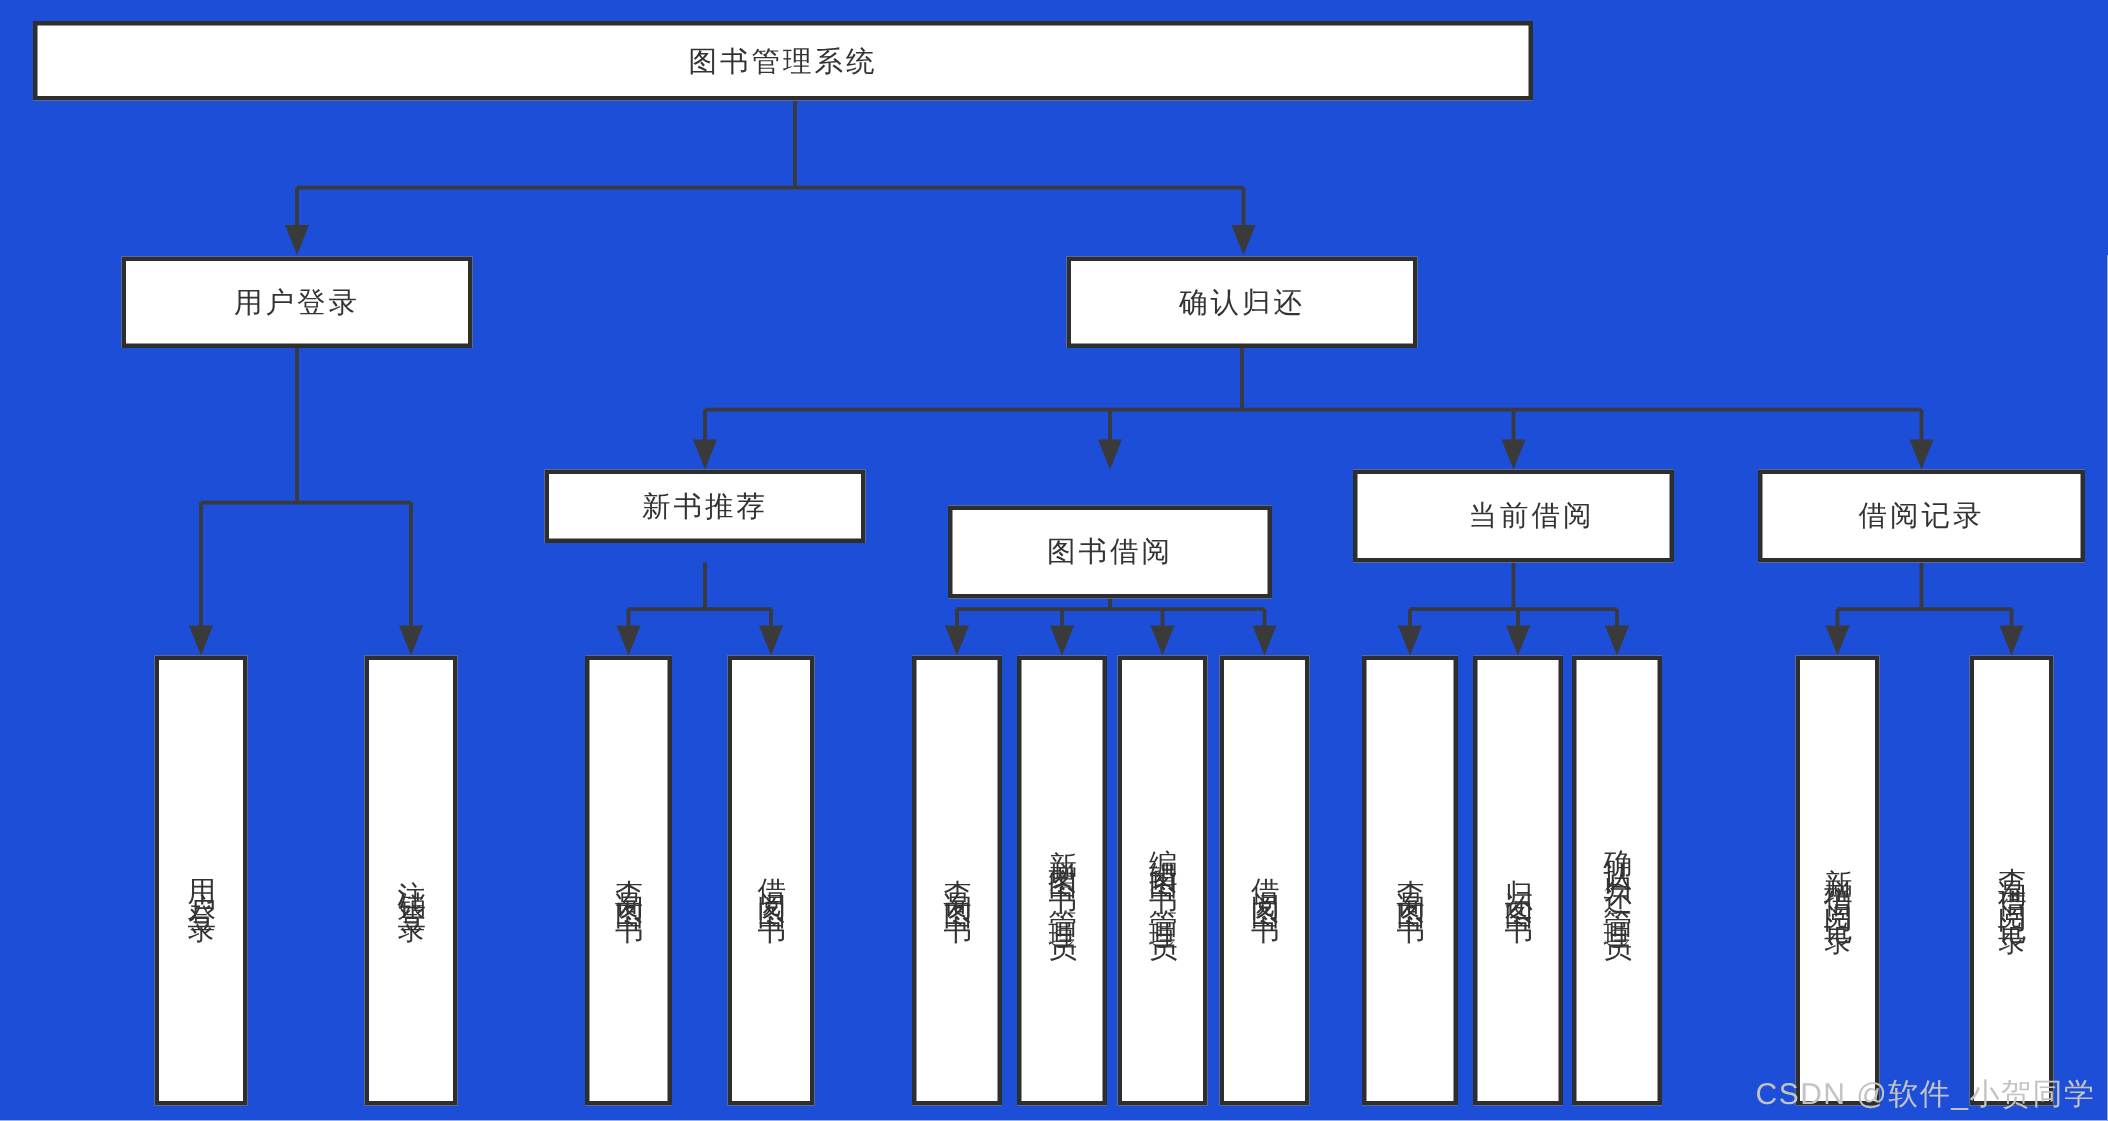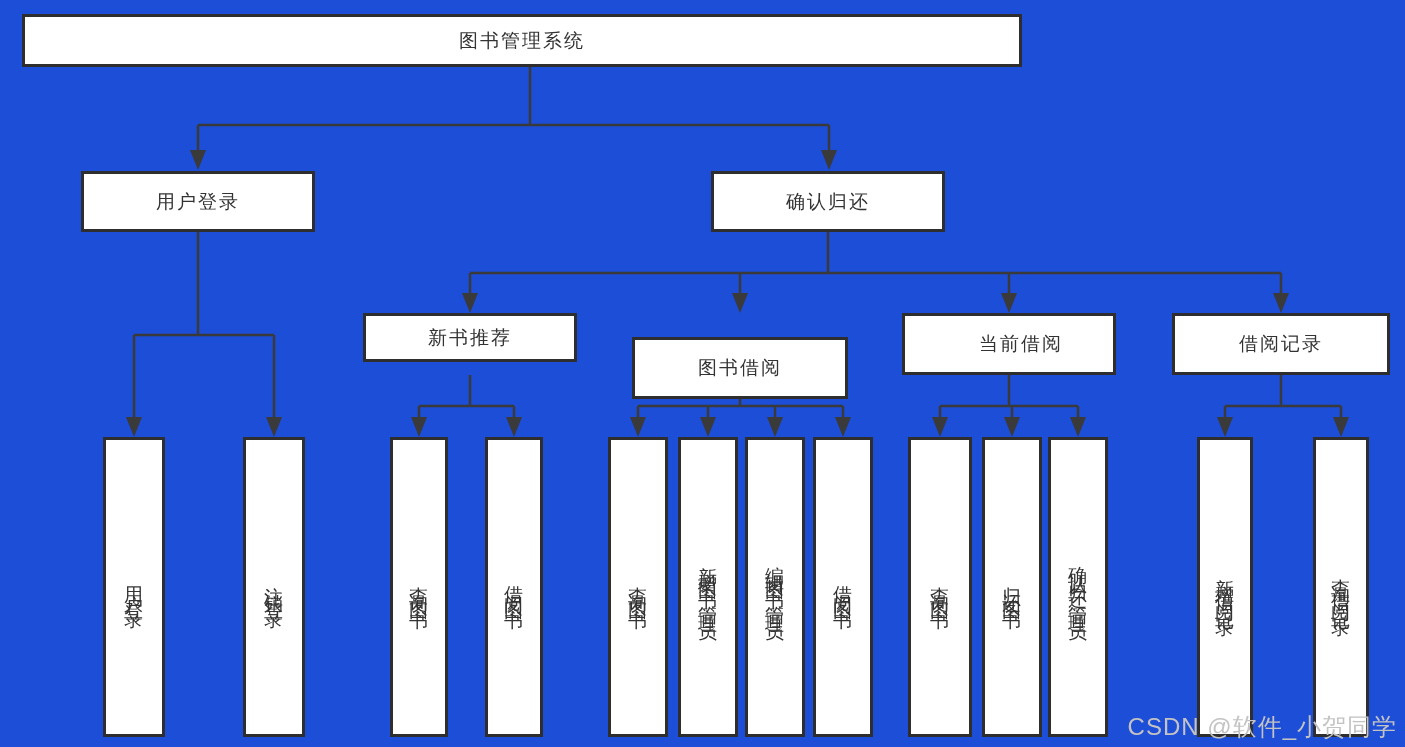--- a/index.html
+++ b/index.html
@@ -37,21 +37,21 @@
     writing-mode: vertical-rl;
     text-orientation: mixed;
     font-size: 19px;
     letter-spacing: 8px;
     line-height: 1;
   }
   .watermark {
     position: absolute;
     right: 8px;
     bottom: 4px;
-    font-size: 24px;
+    font-size: 20px;
     color: #c3c3c3;
     letter-spacing: 1px;
     white-space: nowrap;
     z-index: 5;
   }
 </style>
 </head>
 <body>
 
 <div class="canvas">

